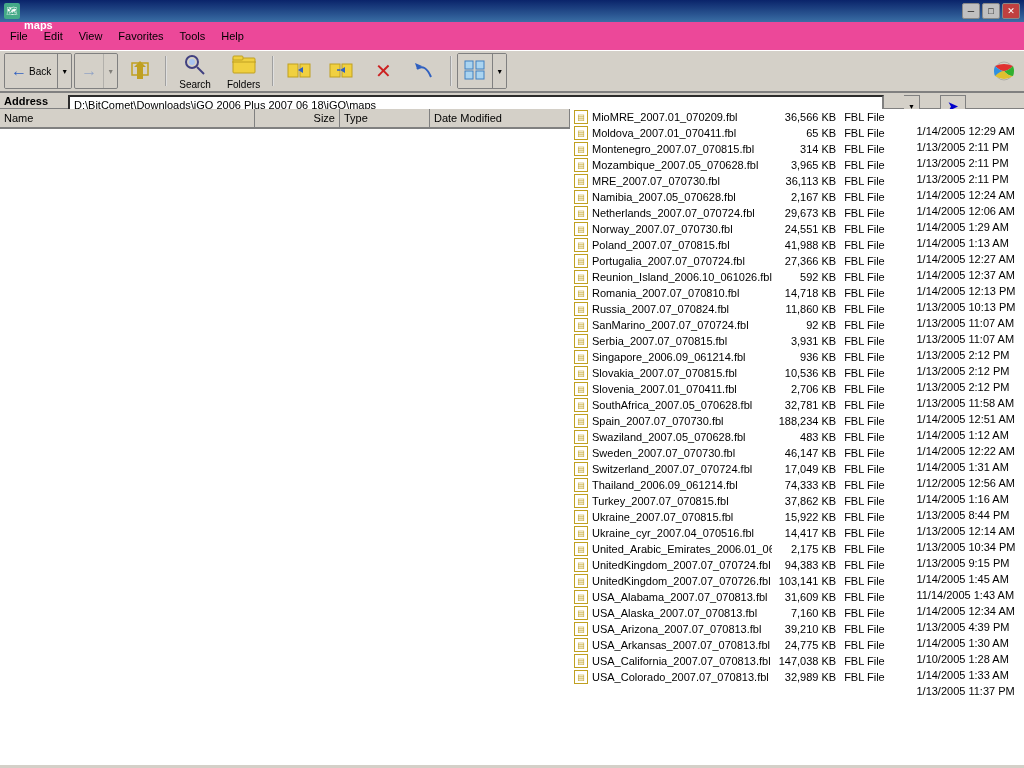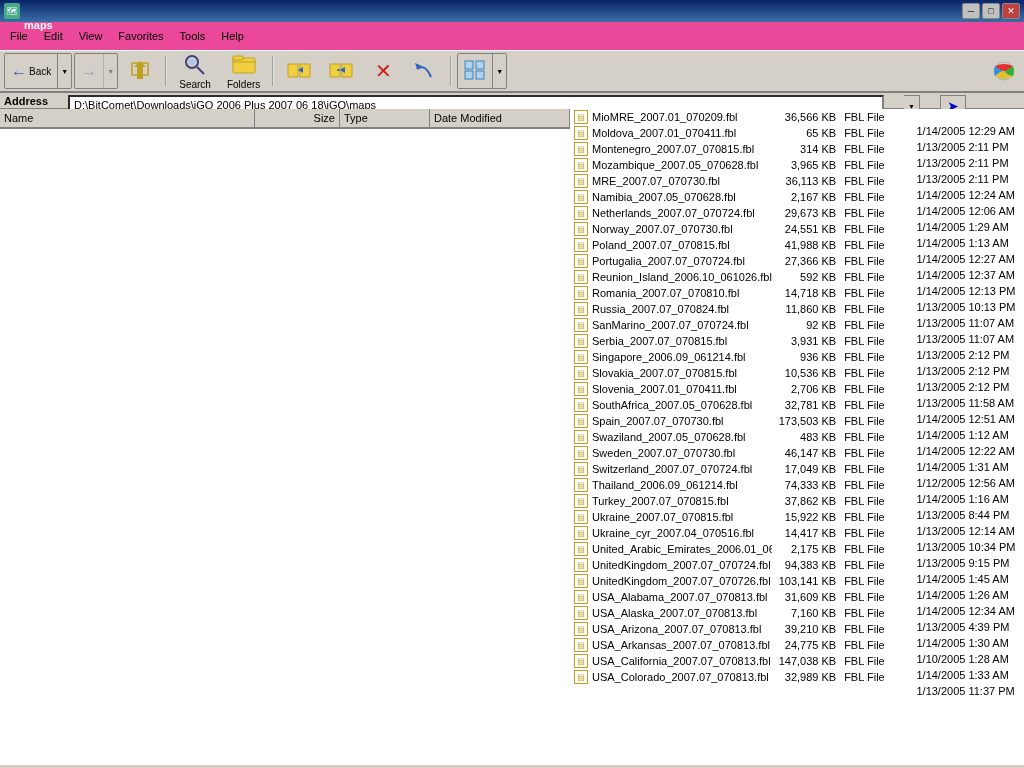--- a/index.html
+++ b/index.html
@@ -639,21 +639,21 @@
       </div>
       <div class="file-cell cell-size">32,781 KB</div>
       <div class="file-cell cell-type">FBL File</div>
       <div class="file-cell cell-date">1/14/2005 12:51 AM</div>
     </div>
         <div class="file-row">
       <div class="file-cell cell-name">
         <div class="file-icon">▤</div>
         <span>Spain_2007.07_070730.fbl</span>
       </div>
-      <div class="file-cell cell-size">173,503 KB</div>
+      <div class="file-cell cell-size">188,234 KB</div>
       <div class="file-cell cell-type">FBL File</div>
       <div class="file-cell cell-date">1/14/2005 1:12 AM</div>
     </div>
         <div class="file-row">
       <div class="file-cell cell-name">
         <div class="file-icon">▤</div>
         <span>Swaziland_2007.05_070628.fbl</span>
       </div>
       <div class="file-cell cell-size">483 KB</div>
       <div class="file-cell cell-type">FBL File</div>
@@ -731,21 +731,21 @@
       <div class="file-cell cell-type">FBL File</div>
       <div class="file-cell cell-date">1/14/2005 1:45 AM</div>
     </div>
         <div class="file-row">
       <div class="file-cell cell-name">
         <div class="file-icon">▤</div>
         <span>UnitedKingdom_2007.07_070726.fbl</span>
       </div>
       <div class="file-cell cell-size">103,141 KB</div>
       <div class="file-cell cell-type">FBL File</div>
-      <div class="file-cell cell-date">1/14/2005 1:26 AM</div>
+      <div class="file-cell cell-date">11/14/2005 1:43 AM</div>
     </div>
         <div class="file-row">
       <div class="file-cell cell-name">
         <div class="file-icon">▤</div>
         <span>USA_Alabama_2007.07_070813.fbl</span>
       </div>
       <div class="file-cell cell-size">31,609 KB</div>
       <div class="file-cell cell-type">FBL File</div>
       <div class="file-cell cell-date">1/14/2005 12:34 AM</div>
     </div>

